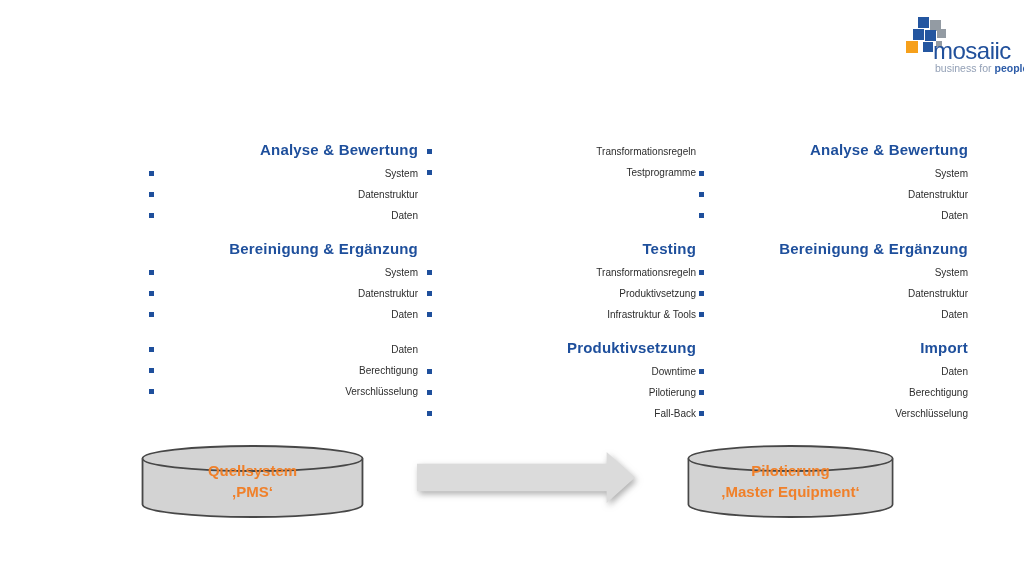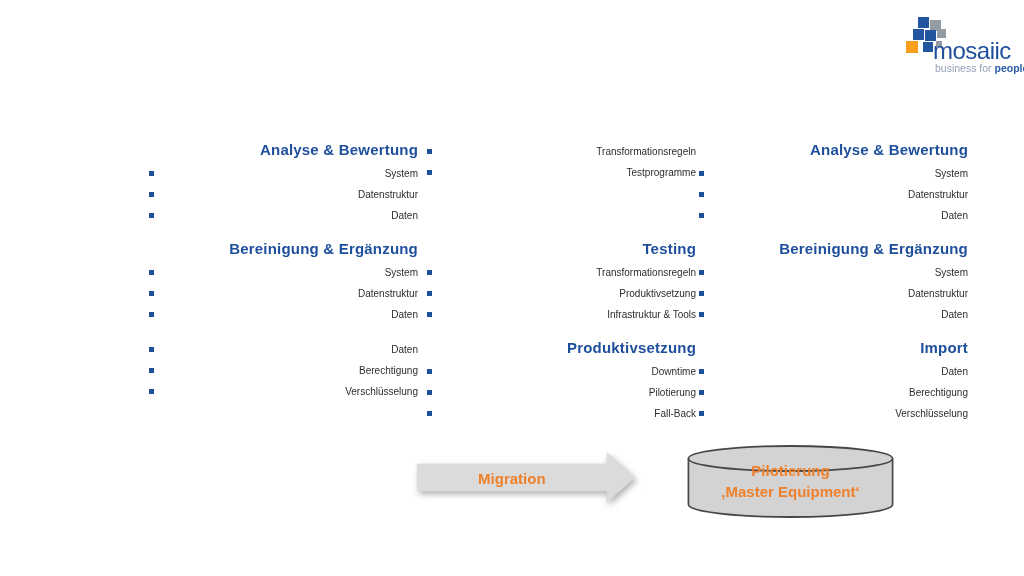--- a/index.html
+++ b/index.html
@@ -155,24 +155,33 @@
       <div class="item"><span class="bullet"></span><span>Daten</span></div>
     </div>
     <div class="group">
       <div class="group-title">Import</div>
       <div class="item"><span class="bullet"></span><span>Daten</span></div>
       <div class="item"><span class="bullet"></span><span>Berechtigung</span></div>
       <div class="item"><span class="bullet"></span><span>Verschlüsselung</span></div>
     </div>
   </div>
 
+  <div class="cylinder cyl-source">
+    <svg viewBox="0 0 220 74" preserveAspectRatio="none">
+      <path class="cyl-body" d="M1.5,13.5 V59.5 A108.5,12.5 0 0 0 218.5,59.5 V13.5"></path>
+      <ellipse class="cyl-body" cx="110" cy="13.5" rx="108.5" ry="12.5"></ellipse>
+    </svg>
+    <div class="cyl-label">
+      <div>Quellsystem</div>
+      <div>‚PMS‘</div>
+    </div>
+  </div>
 
   <div class="arrow">
     <div class="arrow-shape"></div>
-    <span class="arrow-label">Migration</span>
   </div>
 
   <div class="cylinder cyl-target">
     <svg viewBox="0 0 220 74" preserveAspectRatio="none">
       <path class="cyl-body" d="M1.5,13.5 V59.5 A108.5,12.5 0 0 0 218.5,59.5 V13.5"></path>
       <ellipse class="cyl-body" cx="110" cy="13.5" rx="108.5" ry="12.5"></ellipse>
     </svg>
     <div class="cyl-label">
       <div>Pilotierung</div>
       <div>‚Master Equipment‘</div>

